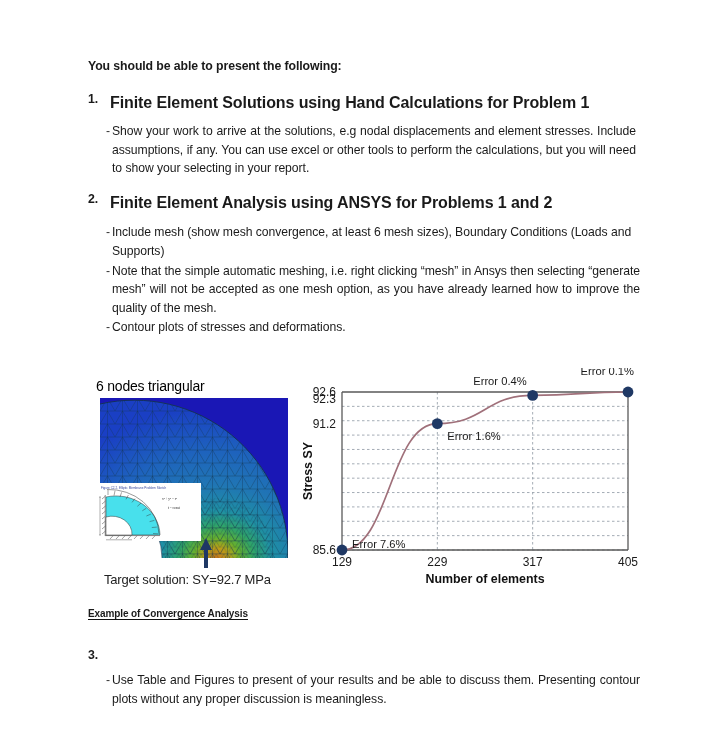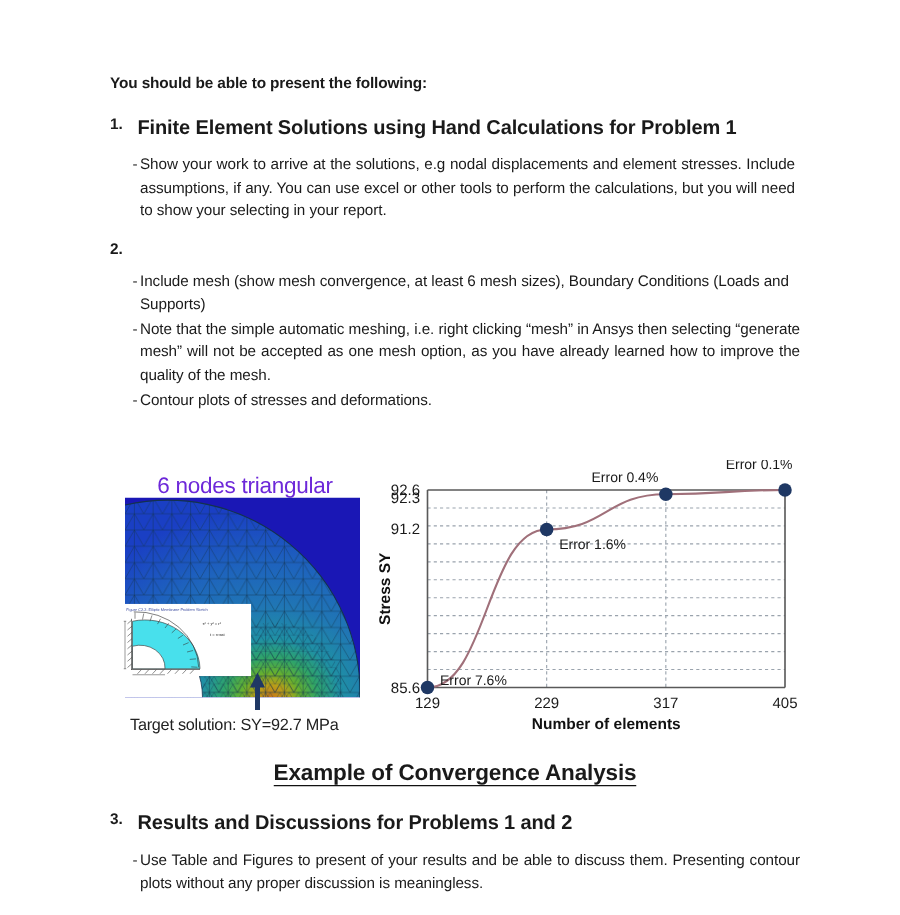--- a/index.html
+++ b/index.html
@@ -41,38 +41,38 @@
   .sec2{margin-top:14px;}
   .sec2 .bullets{margin-top:10px;}
   .sec2 .bullet .btext{padding-right:0px;}
 
   
   .figure{position:absolute;left:88px;top:352px;width:552px;height:268px;}
 
   
   .mesh-wrap{position:absolute;left:8px;top:0px;width:200px;height:200px;}
   .mesh-title{
-    position:absolute;left:0;top:10px;width:200px;text-align:center;
-    font-size:18px;color:#6d28d9;letter-spacing:-0.2px;
+    position:absolute;left:0;top:10px;width:200px;
+    font-size:14px;color:#000000;letter-spacing:-0.2px;
   }
   .mesh-canvas{position:absolute;left:4px;top:30px;width:188px;height:160px;}
   .inset{position:absolute;left:2px;top:115px;width:103px;height:58px;}
   .arrow{position:absolute;left:101px;top:168px;width:18px;height:32px;}
   .target{
     position:absolute;left:8px;top:204px;width:230px;
     font-size:13px;color:#222;letter-spacing:-0.2px;
   }
 
   
   .chart{position:absolute;left:210px;top:0px;width:340px;height:218px;}
   .chart svg{display:block;}
 
   .caption{
-    position:absolute;left:0px;top:240px;width:552px;text-align:center;
-    font-weight:bold;font-size:18px;letter-spacing:-0.1px;
+    position:absolute;left:0px;top:240px;width:552px;text-align:left;
+    font-weight:bold;font-size:10px;letter-spacing:-0.1px;
   }
   .caption span{border-bottom:1.4px solid #111;padding-bottom:0px;}
 </style>
 </head>
 <body>
 
 <div class="page">
 
   <div class="doc">
 
@@ -87,20 +87,21 @@
         <div class="bullet">
           <div class="dash">-</div>
           <div class="btext just">Show your work to arrive at the solutions, e.g nodal displacements and element stresses. Include assumptions, if any. You can use excel or other tools to perform the calculations, but you will need to show your selecting in your report.</div>
         </div>
       </div>
     </div>
 
     <div class="sec2">
       <div class="numitem">
         <div class="num">2.</div>
+        <div class="ntext">Finite Element Analysis using ANSYS for Problems 1 and 2</div>
       </div>
       <div class="bullets">
         <div class="bullet">
           <div class="dash">-</div>
           <div class="btext">Include mesh (show mesh convergence, at least 6 mesh sizes), Boundary Conditions (Loads and Supports)</div>
         </div>
         <div class="bullet">
           <div class="dash">-</div>
           <div class="btext just">Note that the simple automatic meshing, i.e. right clicking “mesh” in Ansys then selecting “generate mesh” will not be accepted as one mesh option, as you have already learned how to improve the quality of the mesh.</div>
         </div>
@@ -270,21 +271,20 @@
     </div>
 
     <div class="caption">
       <span>Example of Convergence Analysis</span>
     </div>
   </div>
 
   <div class="doc" style="top:632px;">
     <div class="numitem">
       <div class="num">3.</div>
-      <div class="ntext">Results and Discussions for Problems 1 and 2</div>
     </div>
     <div class="bullets">
       <div class="bullet">
         <div class="dash">-</div>
         <div class="btext just">Use Table and Figures to present of your results and be able to discuss them. Presenting contour plots without any proper discussion is meaningless.</div>
       </div>
     </div>
   </div>
 
 </div>

